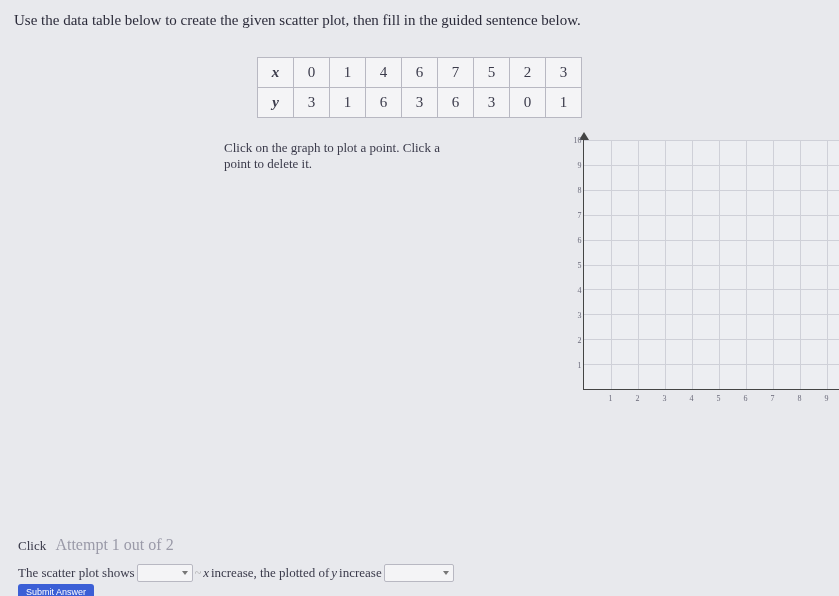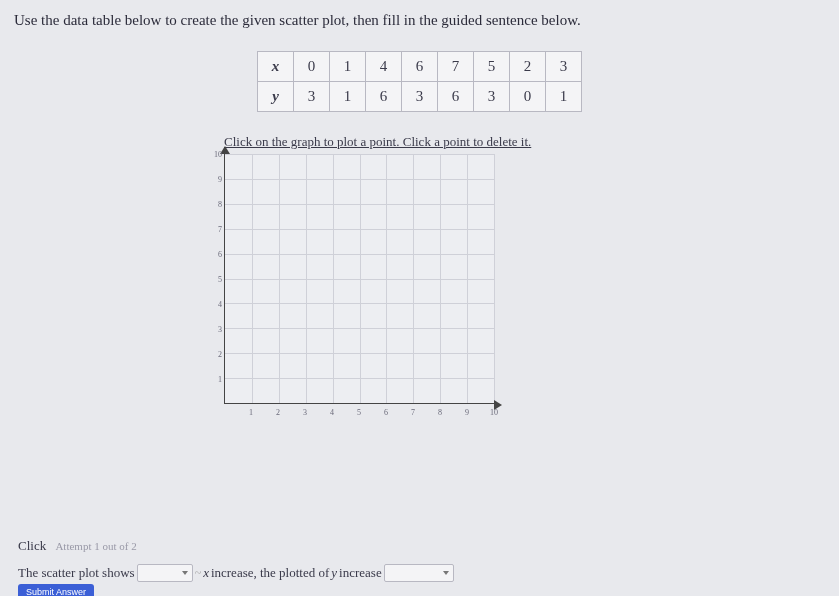--- a/index.html
+++ b/index.html
@@ -8,21 +8,21 @@
       font-family: Georgia, 'Times New Roman', serif;
       color: #3a3a4a;
       padding: 12px 14px;
       width: 839px;
       height: 596px;
       position: relative;
     }
     .instruction {
       font-size: 15px;
       color: #2b2b3a;
-      margin-bottom: 22px;
+      margin-bottom: 28px;
     }
     .table-wrap {
       display: flex;
       justify-content: center;
       margin-bottom: 22px;
     }
     table.data {
       border-collapse: collapse;
       background: #f4f4f6;
     }
@@ -35,24 +35,23 @@
       color: #3a3a4a;
       font-weight: normal;
     }
     table.data th {
       font-weight: bold;
       font-style: italic;
       font-family: Georgia, serif;
     }
     .plot-area {
       display: flex;
-      flex-direction: column;
+      flex-direction: row;
       align-items: center;
       margin-left: 90px;
-      text-decoration: underline;
     }
     .plot-instruction {
       font-size: 13px;
       color: #3a3a4a;
       margin-bottom: 4px;
       align-self: flex-start;
       margin-left: 120px;
     }
     .chart-container {
       position: relative;
@@ -125,21 +124,21 @@
       position: absolute;
       bottom: 42px;
       left: 18px;
     }
     .answer-label {
       font-size: 13px;
       color: #3a3a4a;
     }
     .answer-label .faded {
       color: #9a9aa8;
-      font-size: 11px;
+      font-size: 16px;
       margin-left: 6px;
       margin-top: 48px;
     }
     .sentence-row {
       position: absolute;
       bottom: 14px;
       left: 18px;
       right: 14px;
       display: flex;
       align-items: center;

